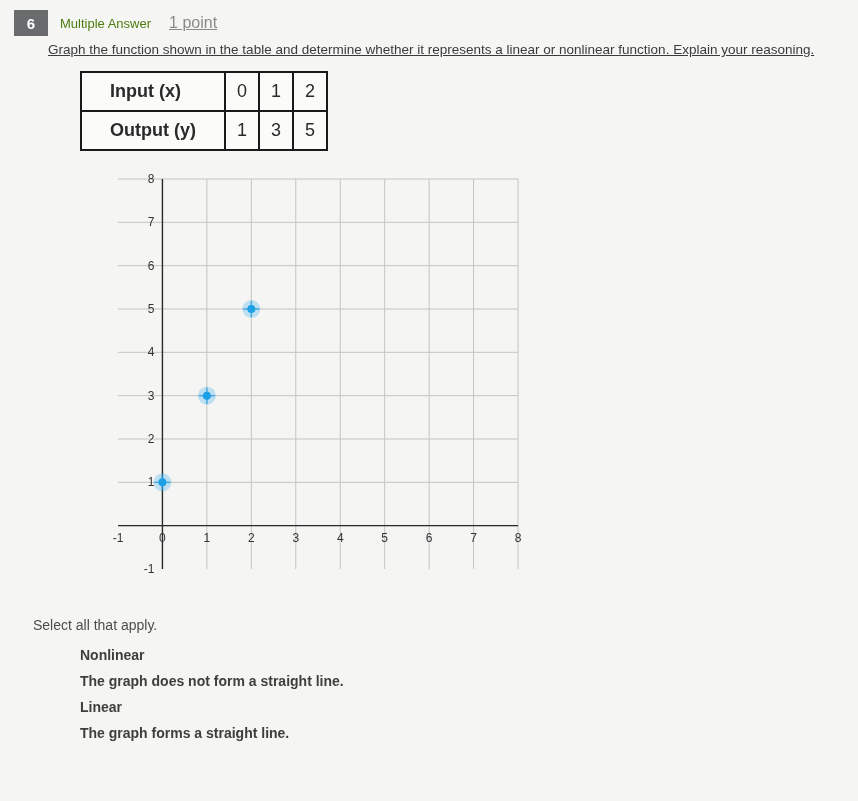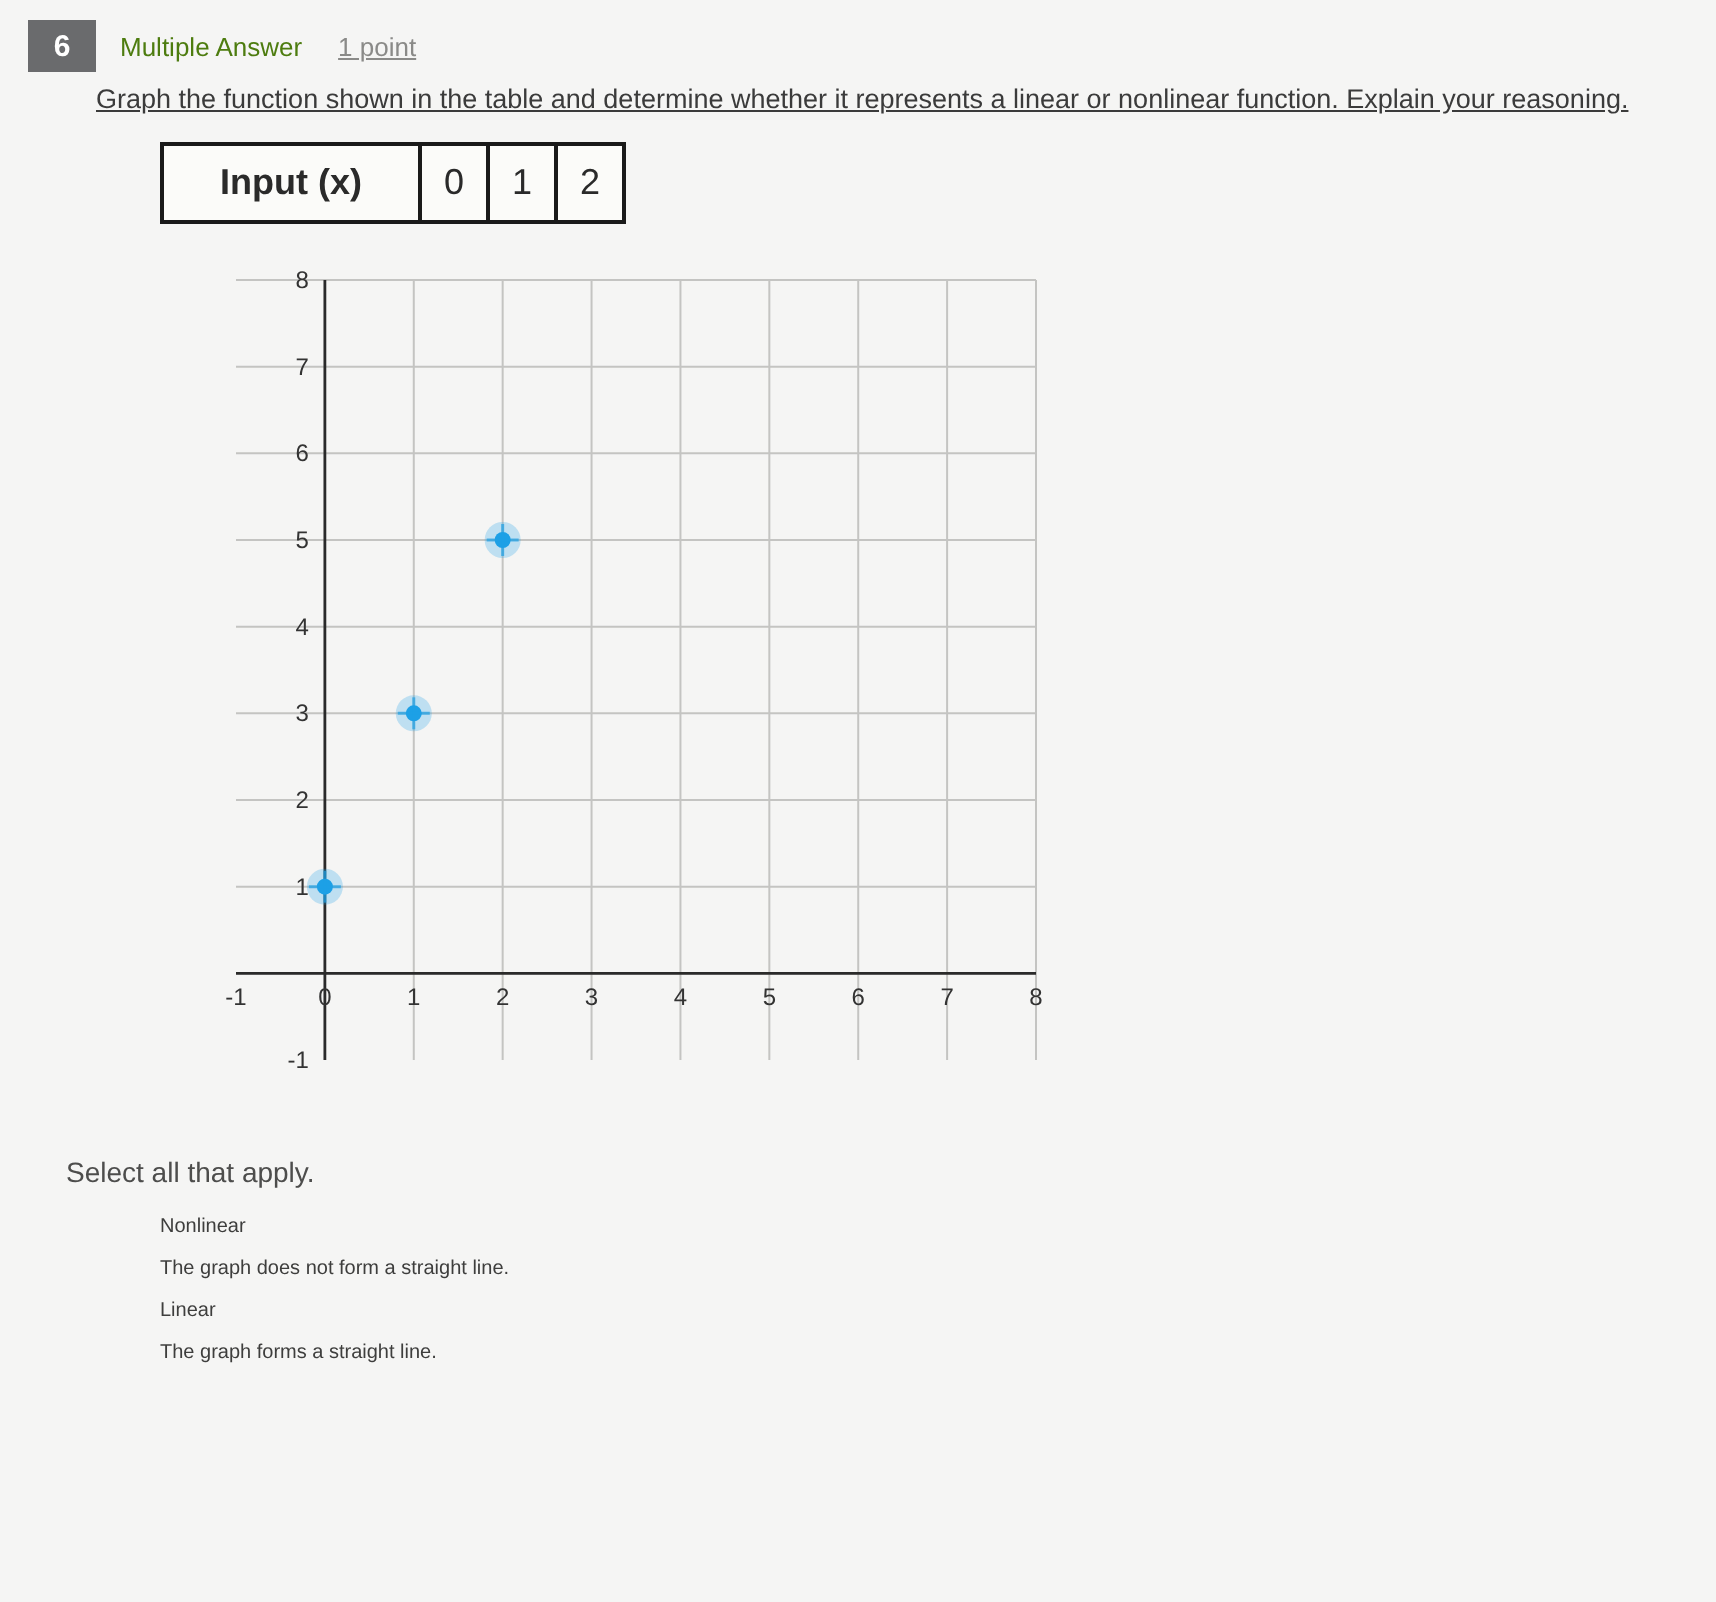--- a/index.html
+++ b/index.html
@@ -15,21 +15,21 @@
   .header-row { display: flex; align-items: center; gap: 12px; margin-bottom: 6px; }
   .qnum {
     background: #6a6b6d;
     color: #fff;
     font-weight: 700;
     font-size: 15px;
     width: 34px; height: 26px;
     display: flex; align-items: center; justify-content: center;
   }
   .qtype { color: #4d7c0f; font-size: 13px; }
-  .qpoints { color: #8a8a88; font-size: 13px; margin-left: 6px; text-decoration: underline; }
+  .qpoints { color: #8a8a88; font-size: 16px; margin-left: 6px; text-decoration: underline; }
   .prompt { margin: 4px 0 14px 34px; color: #3b3b3b; font-size: 13.5px; text-decoration: underline; }
   .io-table {
     margin-left: 66px;
     border-collapse: collapse;
     margin-bottom: 18px;
   }
   .io-table td, .io-table th {
     border: 2px solid #1a1a1a;
     padding: 8px 10px;
     font-size: 18px;
@@ -44,40 +44,46 @@
   }
   .chart-wrap {
     margin-left: 34px;
     position: relative;
     width: 480px;
     height: 430px;
   }
   .chart-wrap svg { display: block; }
   .select-label { margin: 18px 0 14px 19px; color: #4d4d4c; font-size: 14px; }
   .options { margin-left: 66px; display: flex; flex-direction: column; gap: 10px; }
-  .option { color: #3e3e3d; font-size: 10px; cursor: pointer; }
+  .option { color: #3e3e3d; font-size: 14px; cursor: pointer; font-weight: bold; }
 </style>
 </head>
 <body>
 
 <div class="header-row">
   <div class="qnum">6</div>
   <span class="qtype">Multiple Answer</span>
   <span class="qpoints">1 point</span>
 </div>
 
 <div class="prompt">Graph the function shown in the table and determine whether it represents a linear or nonlinear function. Explain your reasoning.</div>
 
 <table class="io-table">
   <tbody>
       <tr>
     <td class="rowhead">Input (x)</td>
     <td>0</td>
     <td>1</td>
     <td>2</td>
+  </tr>
+  <tr>
+    <td class="rowhead">Output (y)</td>
+    <td>1</td>
+    <td>3</td>
+    <td>5</td>
   </tr>
 </tbody>
   </table>
 
 <div class="chart-wrap">
   <svg id="chart-svg" width="480" height="430">
       <line x1="114.44444444444444" y1="10" x2="114.44444444444444" y2="400" stroke="#c4c4c2" stroke-width="1"></line>
       <line x1="158.88888888888889" y1="10" x2="158.88888888888889" y2="400" stroke="#c4c4c2" stroke-width="1"></line>
       <line x1="203.33333333333331" y1="10" x2="203.33333333333331" y2="400" stroke="#c4c4c2" stroke-width="1"></line>
       <line x1="247.77777777777777" y1="10" x2="247.77777777777777" y2="400" stroke="#c4c4c2" stroke-width="1"></line>

